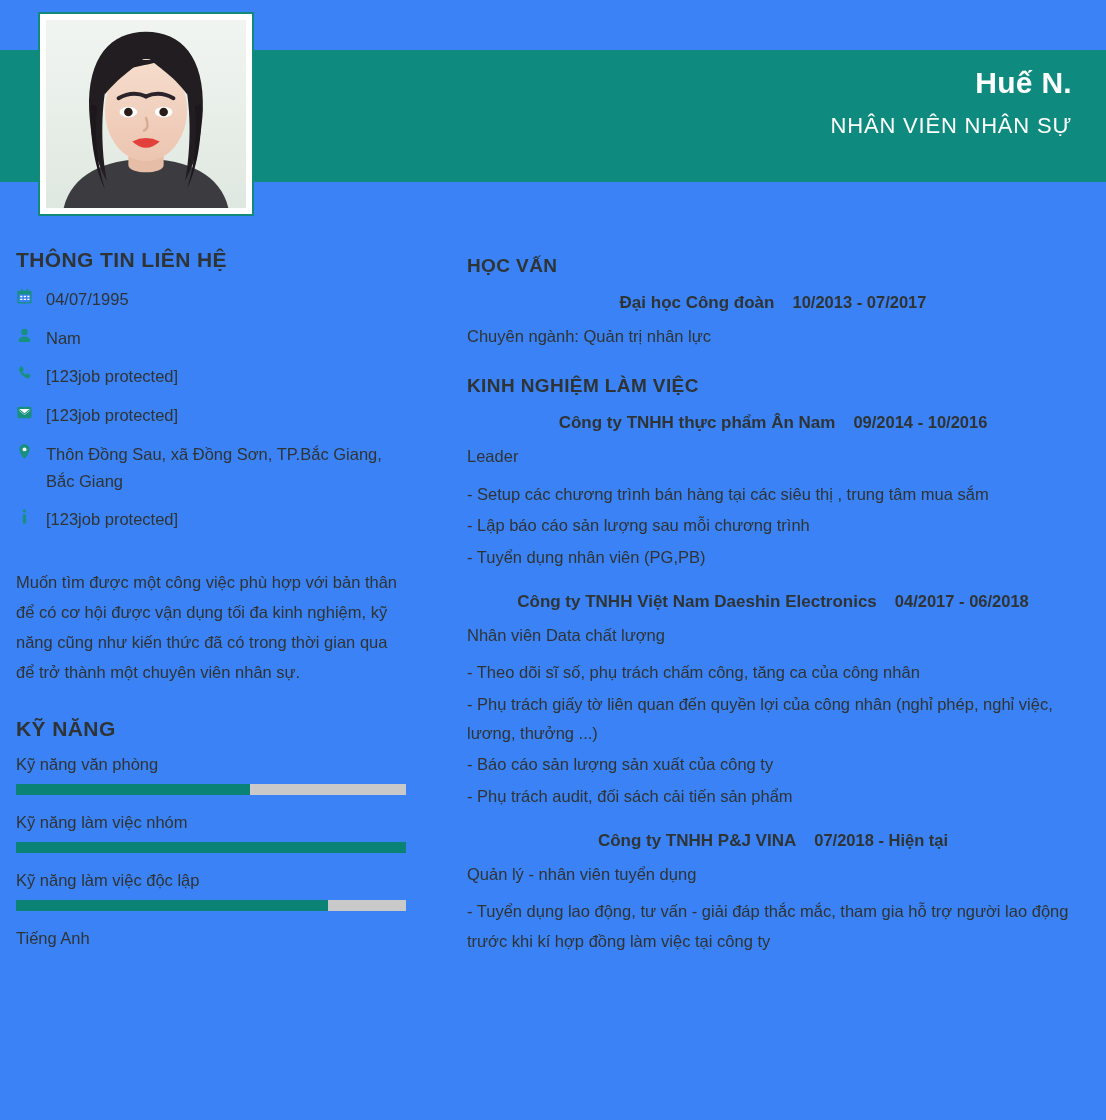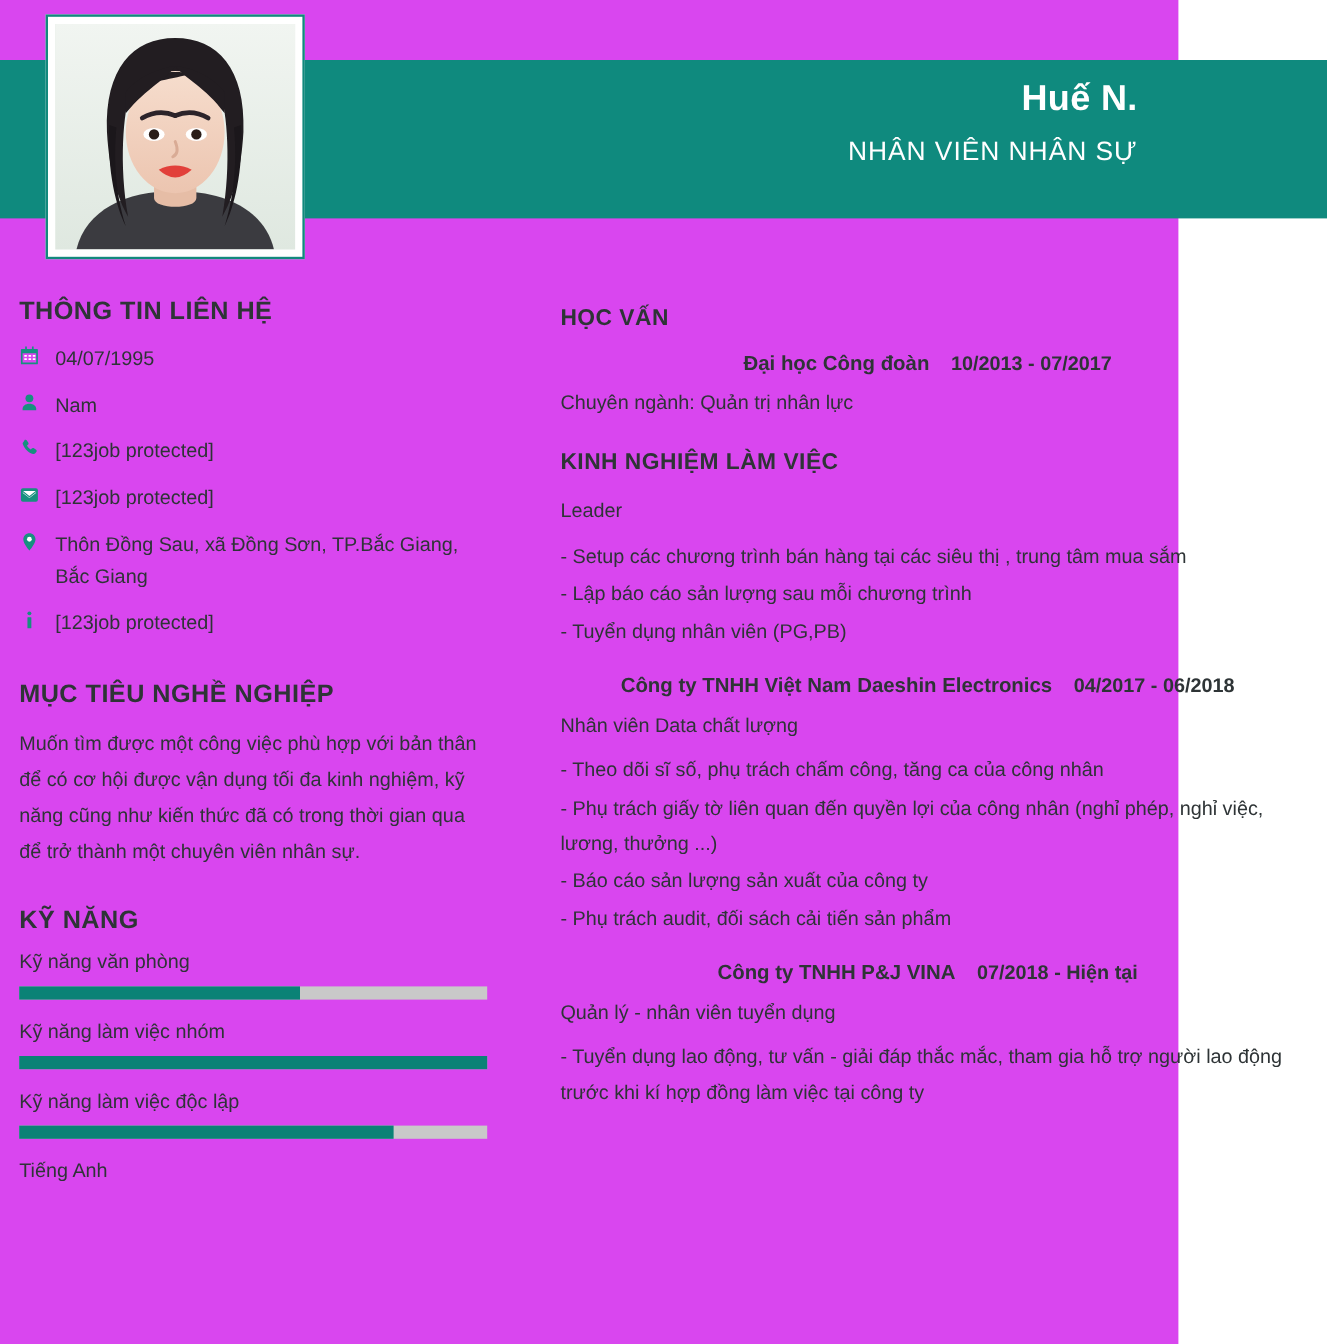--- a/index.html
+++ b/index.html
@@ -7,23 +7,23 @@
   html, body {
     width: 1106px;
     height: 1120px;
     background: #ffffff;
     font-family: "Liberation Sans", sans-serif;
     overflow: hidden;
   }
 
   .page {
     position: relative;
-    width: 982px;
+    width: 1106px;
     height: 1120px;
-    background: #d946ef;
+    background: #3b82f6;
   }
 
   
   .header-band {
     position: absolute;
     left: 0;
     top: 50px;
     width: 1106px;
     height: 132px;
     background: #0f8a7e;
@@ -333,21 +333,20 @@
               <rect x="9.7" y="9" width="4.6" height="13" rx="0.6"></rect>
             </svg>
           </span>
           <span class="contact-val">[123job protected]</span>
         </div>
 
       </div>
     </div>
 
     <div class="block">
-      <div class="sec-title">MỤC TIÊU NGHỀ NGHIỆP</div>
       <div class="objective-text">Muốn tìm được một công việc phù hợp với bản thân để có cơ hội được vận dụng tối đa kinh nghiệm, kỹ năng cũng như kiến thức đã có trong thời gian qua để trở thành một chuyên viên nhân sự.</div>
     </div>
 
     <div class="block">
       <div class="sec-title">KỸ NĂNG</div>
 
       <div class="skill-item">
         <div class="skill-label">Kỹ năng văn phòng</div>
         <div class="skill-track">
           <div class="skill-fill" style="width: 60%;"></div>
@@ -386,20 +385,24 @@
           <span class="entry-date">10/2013 - 07/2017</span>
         </div>
         <div class="entry-sub">Chuyên ngành: Quản trị nhân lực</div>
       </div>
     </div>
 
     <div class="block">
       <div class="sec-title-r">KINH NGHIỆM LÀM VIỆC</div>
 
       <div class="entry">
+        <div class="entry-head">
+          <span class="entry-org">Công ty TNHH thực phẩm Ân Nam</span>
+          <span class="entry-date">09/2014 - 10/2016</span>
+        </div>
         <div class="entry-sub">Leader</div>
         <ul class="bullets">
           <li>- Setup các chương trình bán hàng tại các siêu thị , trung tâm mua sắm</li>
           <li>- Lập báo cáo sản lượng sau mỗi chương trình</li>
           <li>- Tuyển dụng nhân viên (PG,PB)</li>
         </ul>
       </div>
 
       <div class="entry">
         <div class="entry-head">

